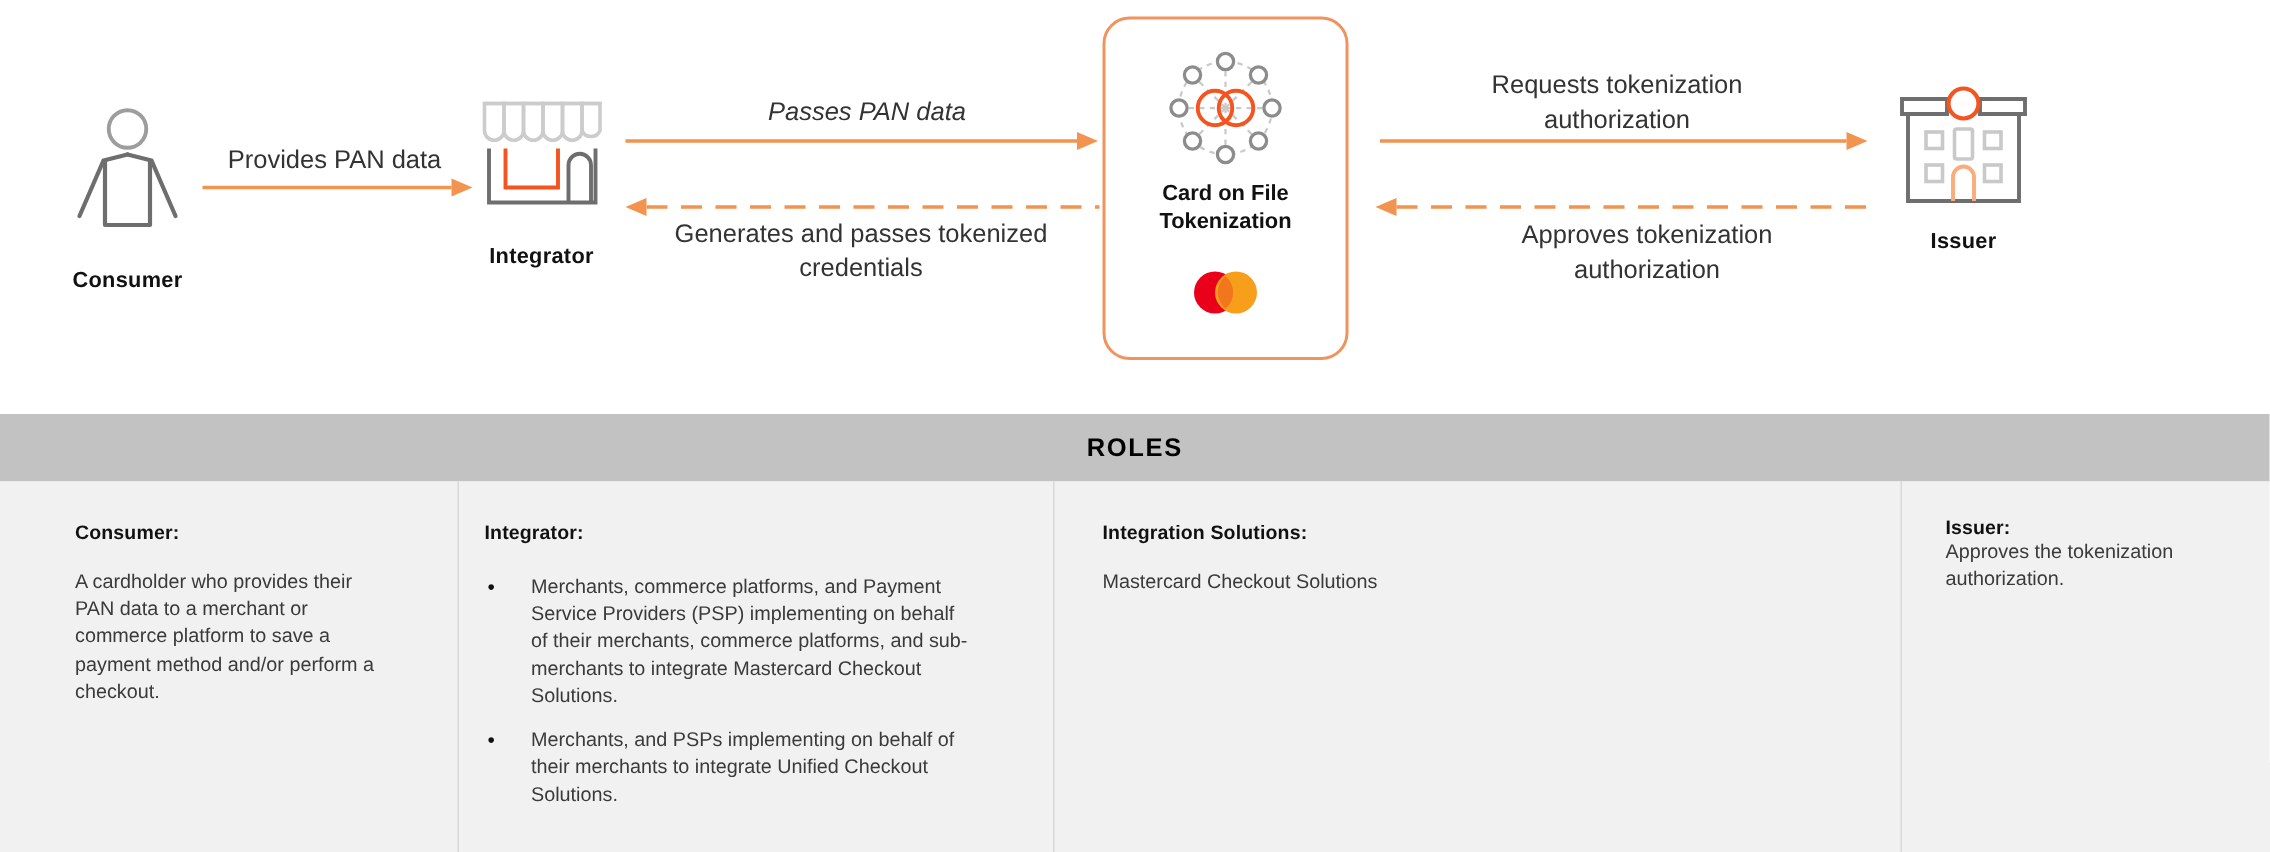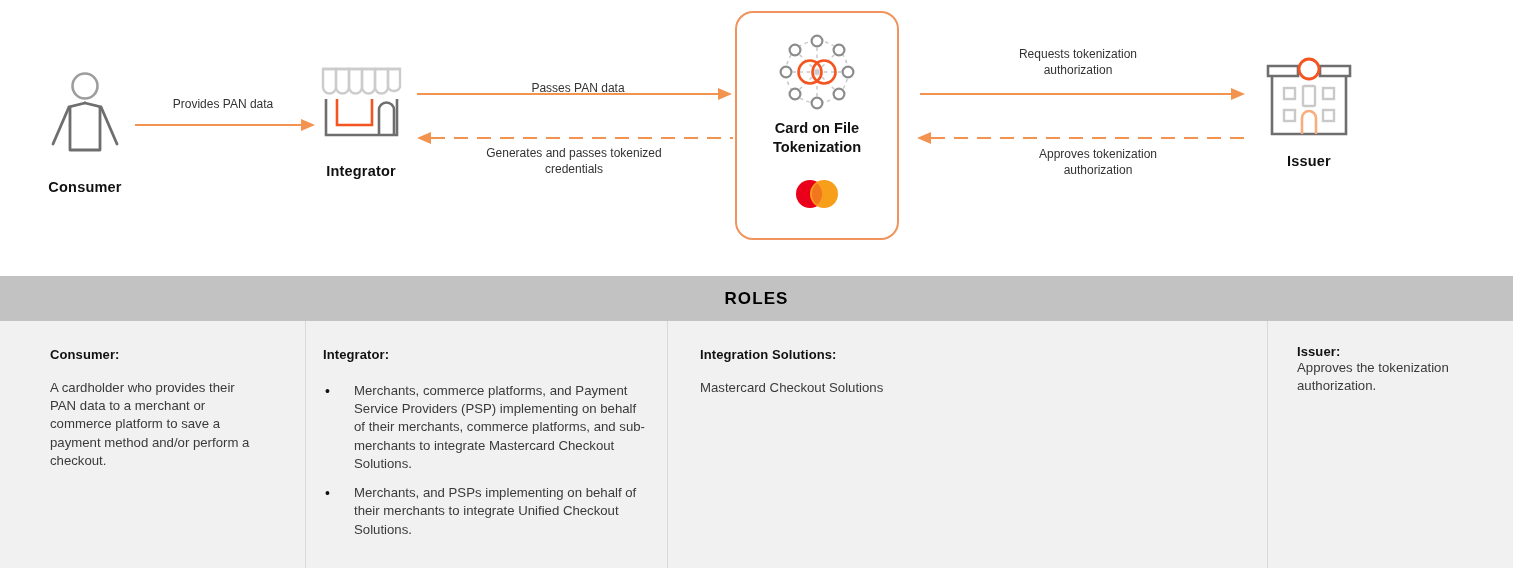--- a/index.html
+++ b/index.html
@@ -77,21 +77,21 @@
     text-align: center;
   }
   #cof-card .mc-logo { margin-top: 20px; }
 
   
   .flow {
     position: absolute;
   }
   .flow-label {
     position: absolute;
-    font-size: 12px;
+    font-size: 17px;
     color: #333333;
     line-height: 1.35;
     text-align: center;
     white-space: pre-line;
   }
 
   
   #roles-bar {
     position: absolute;
     left: 0;
@@ -278,21 +278,21 @@
     </div>
     <div class="node-label">Issuer</div>
   </div>
 
   <div class="flow-label" style="left:133px; top:96px; width:180px;">Provides PAN data</div>
   <svg class="flow" style="left:133px; top:117px;" width="185" height="16">
     <line x1="2" y1="8" x2="168" y2="8" stroke="#f2934f" stroke-width="2.2"></line>
     <polygon points="168,2 182,8 168,14" fill="#f2934f"></polygon>
   </svg>
 
-  <div class="flow-label" style="left:447px; top:80px; width:262px;">Passes PAN data</div>
+  <div class="flow-label" style="left:447px; top:64px; width:262px;font-style:italic;">Passes PAN data</div>
   <svg class="flow" style="left:415px; top:86px;" width="320" height="16">
     <line x1="2" y1="8" x2="303" y2="8" stroke="#f2934f" stroke-width="2.2"></line>
     <polygon points="303,2 317,8 303,14" fill="#f2934f"></polygon>
   </svg>
 
   <svg class="flow" style="left:413px; top:130px;" width="322" height="16">
     <line x1="18" y1="8" x2="320" y2="8" stroke="#f2934f" stroke-width="2.2" stroke-dasharray="14 9"></line>
     <polygon points="18,2 4,8 18,14" fill="#f2934f"></polygon>
   </svg>
   <div class="flow-label" style="left:413px; top:145px; width:322px;">Generates and passes tokenized
@@ -332,21 +332,21 @@
         <span class="bullet">•</span>
         <span>Merchants, commerce platforms, and Payment Service Providers (PSP) implementing on behalf of their merchants, commerce platforms, and sub-merchants to integrate Mastercard Checkout Solutions.</span>
       </li>
       <li>
         <span class="bullet">•</span>
         <span>Merchants, and PSPs implementing on behalf of their merchants to integrate Unified Checkout Solutions.</span>
       </li>
     </ul>
   </div>
 
-  <div class="role-col bordered" style="left:667px; width:310px;">
+  <div class="role-col bordered" style="left:702px; width:310px;">
     <div class="role-heading" style="margin:26px 0 0 32px;">Integration Solutions:</div>
     <div class="role-body" style="margin:17px 20px 0 32px;">Mastercard Checkout Solutions</div>
   </div>
 
 
   <div class="role-col bordered" style="left:1267px; width:222px;">
     <div class="role-heading" style="margin:23px 0 0 29px;">Issuer:</div>
     <div class="role-body" style="margin:0 20px 0 29px;">Approves the tokenization authorization.</div>
   </div>
 

